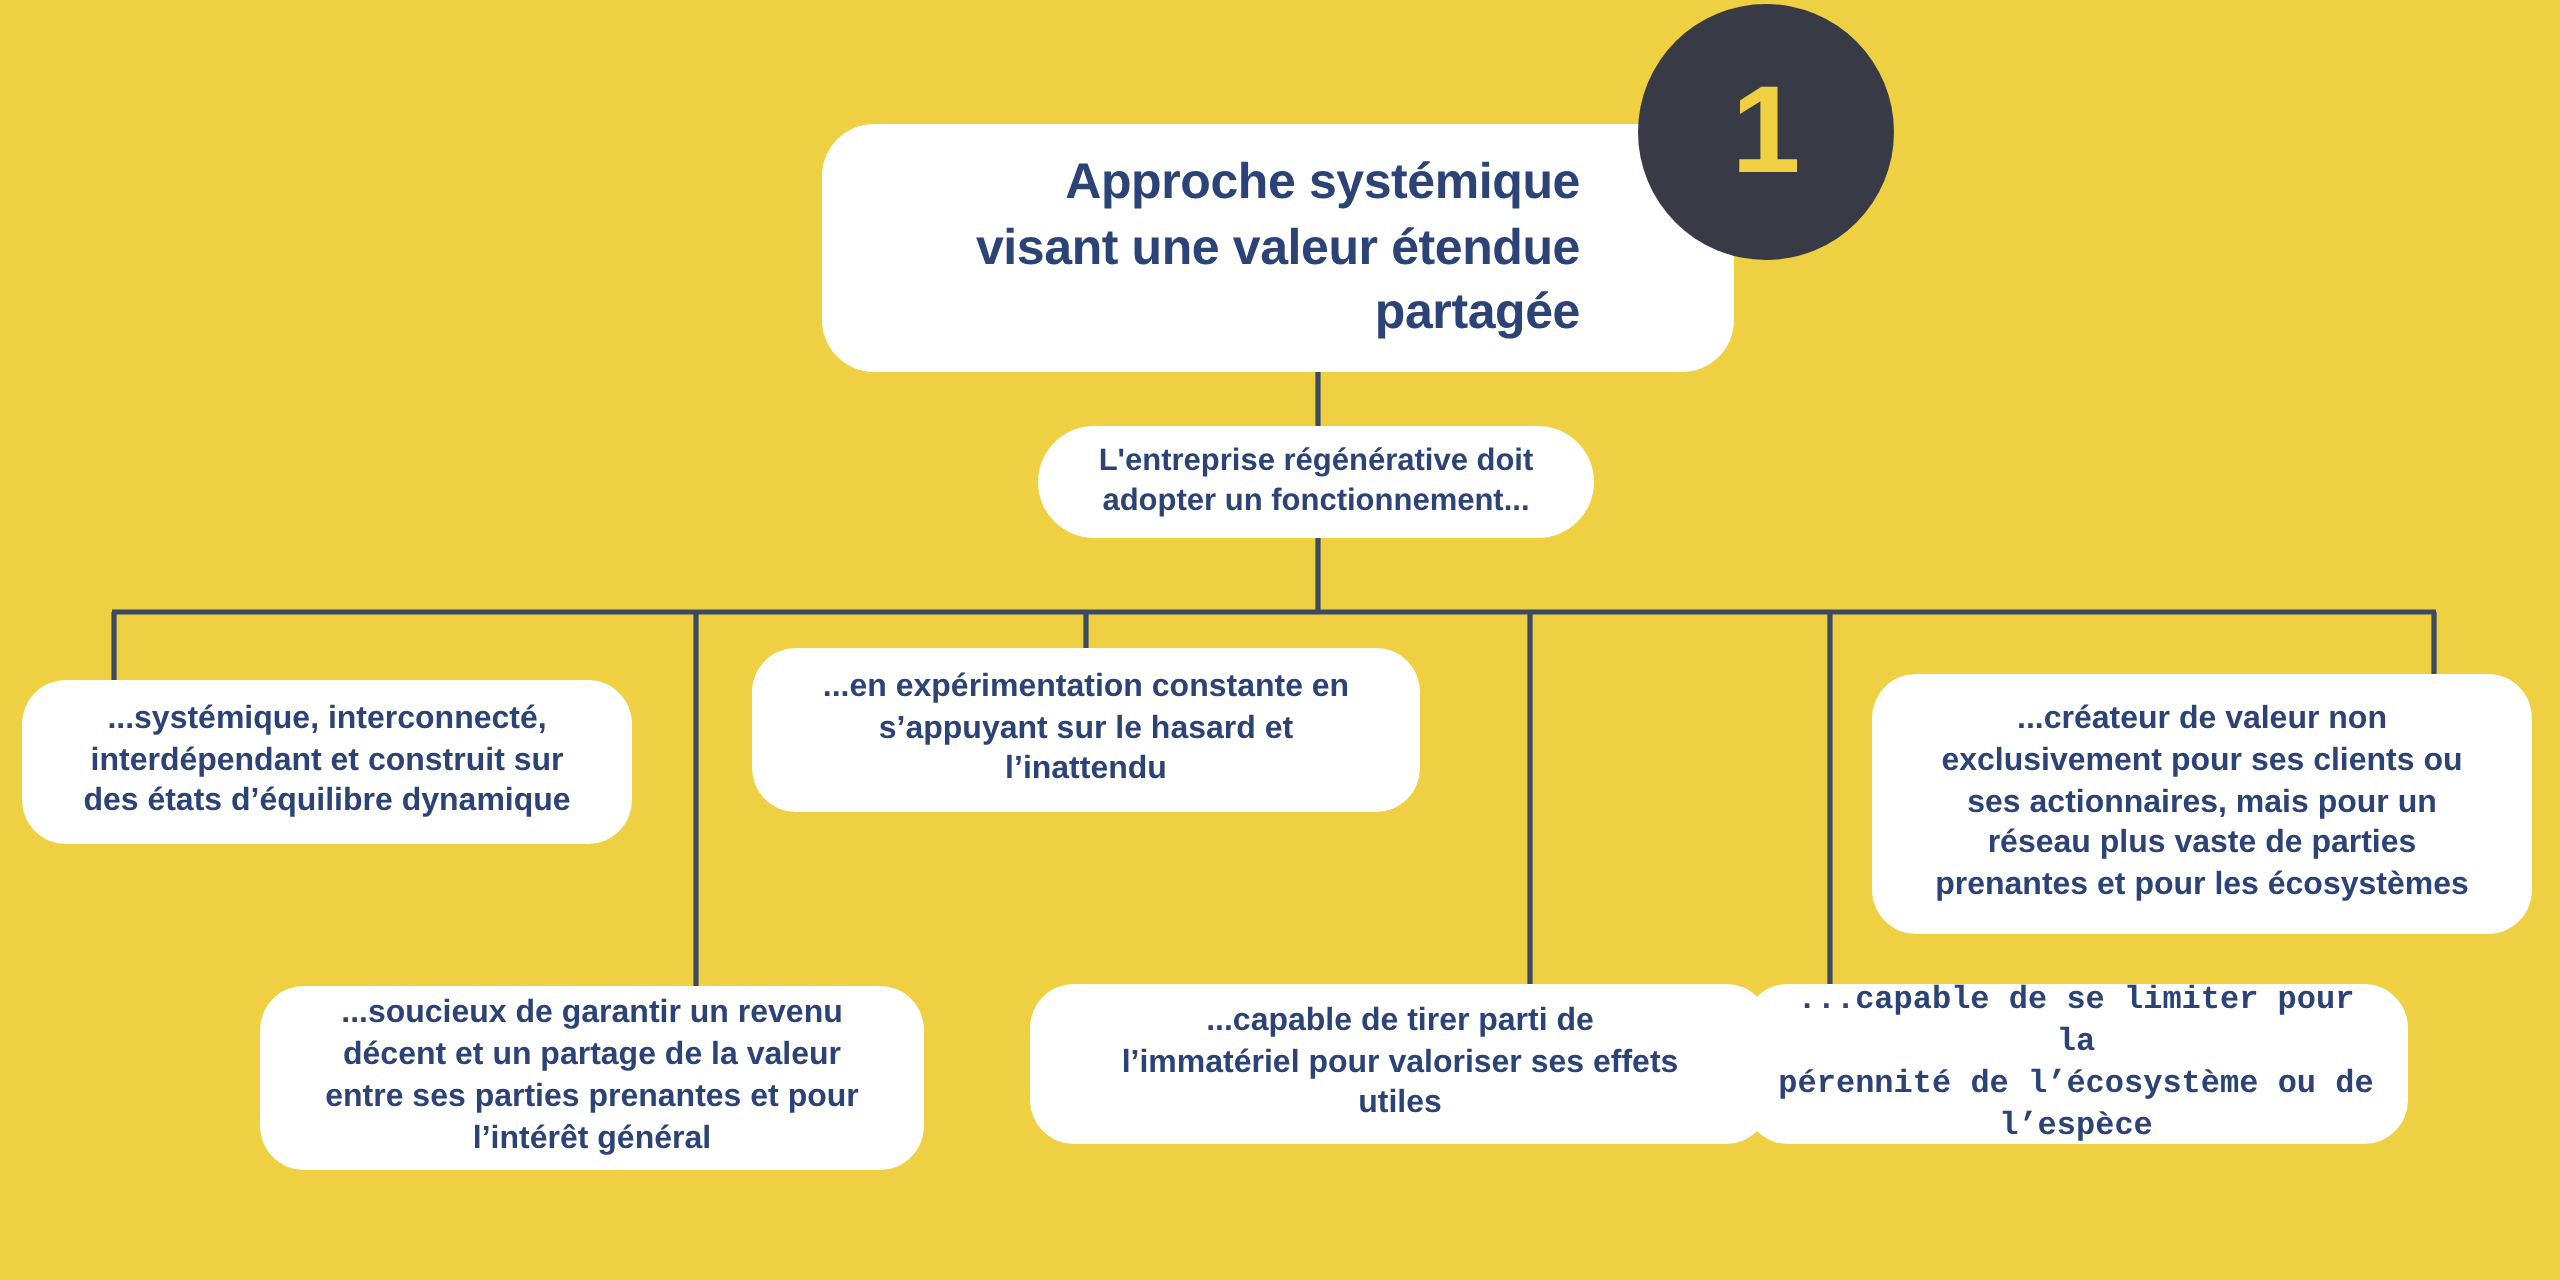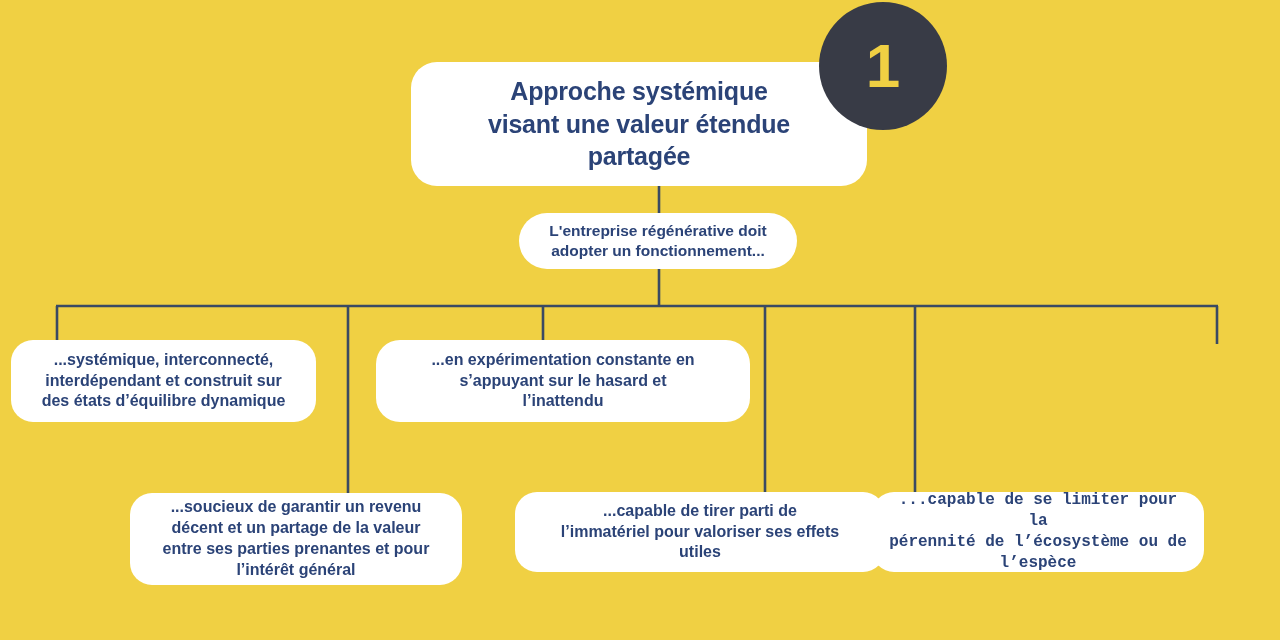--- a/index.html
+++ b/index.html
@@ -49,21 +49,21 @@
     left: 411px;
     top: 62px;
     width: 456px;
     height: 124px;
     border-radius: 26px;
     font-size: 25px;
     font-weight: bold;
     letter-spacing: -0.2px;
     padding: 0 34px;
   }
-  #root-card .txt { white-space: pre-line; }
+  #root-card .txt { white-space: pre-line; text-align: right; }
 
   
   #badge {
     position: absolute;
     left: 819px;
     top: 2px;
     width: 128px;
     height: 128px;
     border-radius: 50%;
     background: #383B46;
@@ -91,21 +91,21 @@
 
   
   .leaf {
     font-size: 16px;
     font-weight: 600;
     padding: 12px 16px;
     border-radius: 22px;
   }
 
   #leaf-1 { left: 11px;  top: 340px; width: 305px; height: 82px; }
-  #leaf-2 { left: 376px; top: 340px; width: 374px; height: 82px; border-radius: 24px; }
+  #leaf-2 { left: 376px; top: 324px; width: 334px; height: 82px; }
   #leaf-3 { left: 936px; top: 337px; width: 330px; height: 130px; }
 
   #leaf-4 { left: 130px; top: 493px; width: 332px; height: 92px; }
   #leaf-5 { left: 515px; top: 492px; width: 370px; height: 80px; }
   #leaf-6 { left: 872px; top: 492px; width: 332px; height: 80px; font-family: Liberation Mono, monospace; }
 
   .leaf .txt { white-space: pre-line; }
 </style>
 </head>
 <body>
@@ -151,20 +151,27 @@
 interdépendant et construit sur
 des états d’équilibre dynamique</span>
   </div>
 
   <div id="leaf-2" class="card leaf">
     <span class="txt">...en expérimentation constante en
 s’appuyant sur le hasard et
 l’inattendu</span>
   </div>
 
+  <div id="leaf-3" class="card leaf">
+    <span class="txt">...créateur de valeur non
+exclusivement pour ses clients ou
+ses actionnaires, mais pour un
+réseau plus vaste de parties
+prenantes et pour les écosystèmes</span>
+  </div>
 
   <div id="leaf-4" class="card leaf">
     <span class="txt">...soucieux de garantir un revenu
 décent et un partage de la valeur
 entre ses parties prenantes et pour
 l’intérêt général</span>
   </div>
 
   <div id="leaf-5" class="card leaf">
     <span class="txt">...capable de tirer parti de

